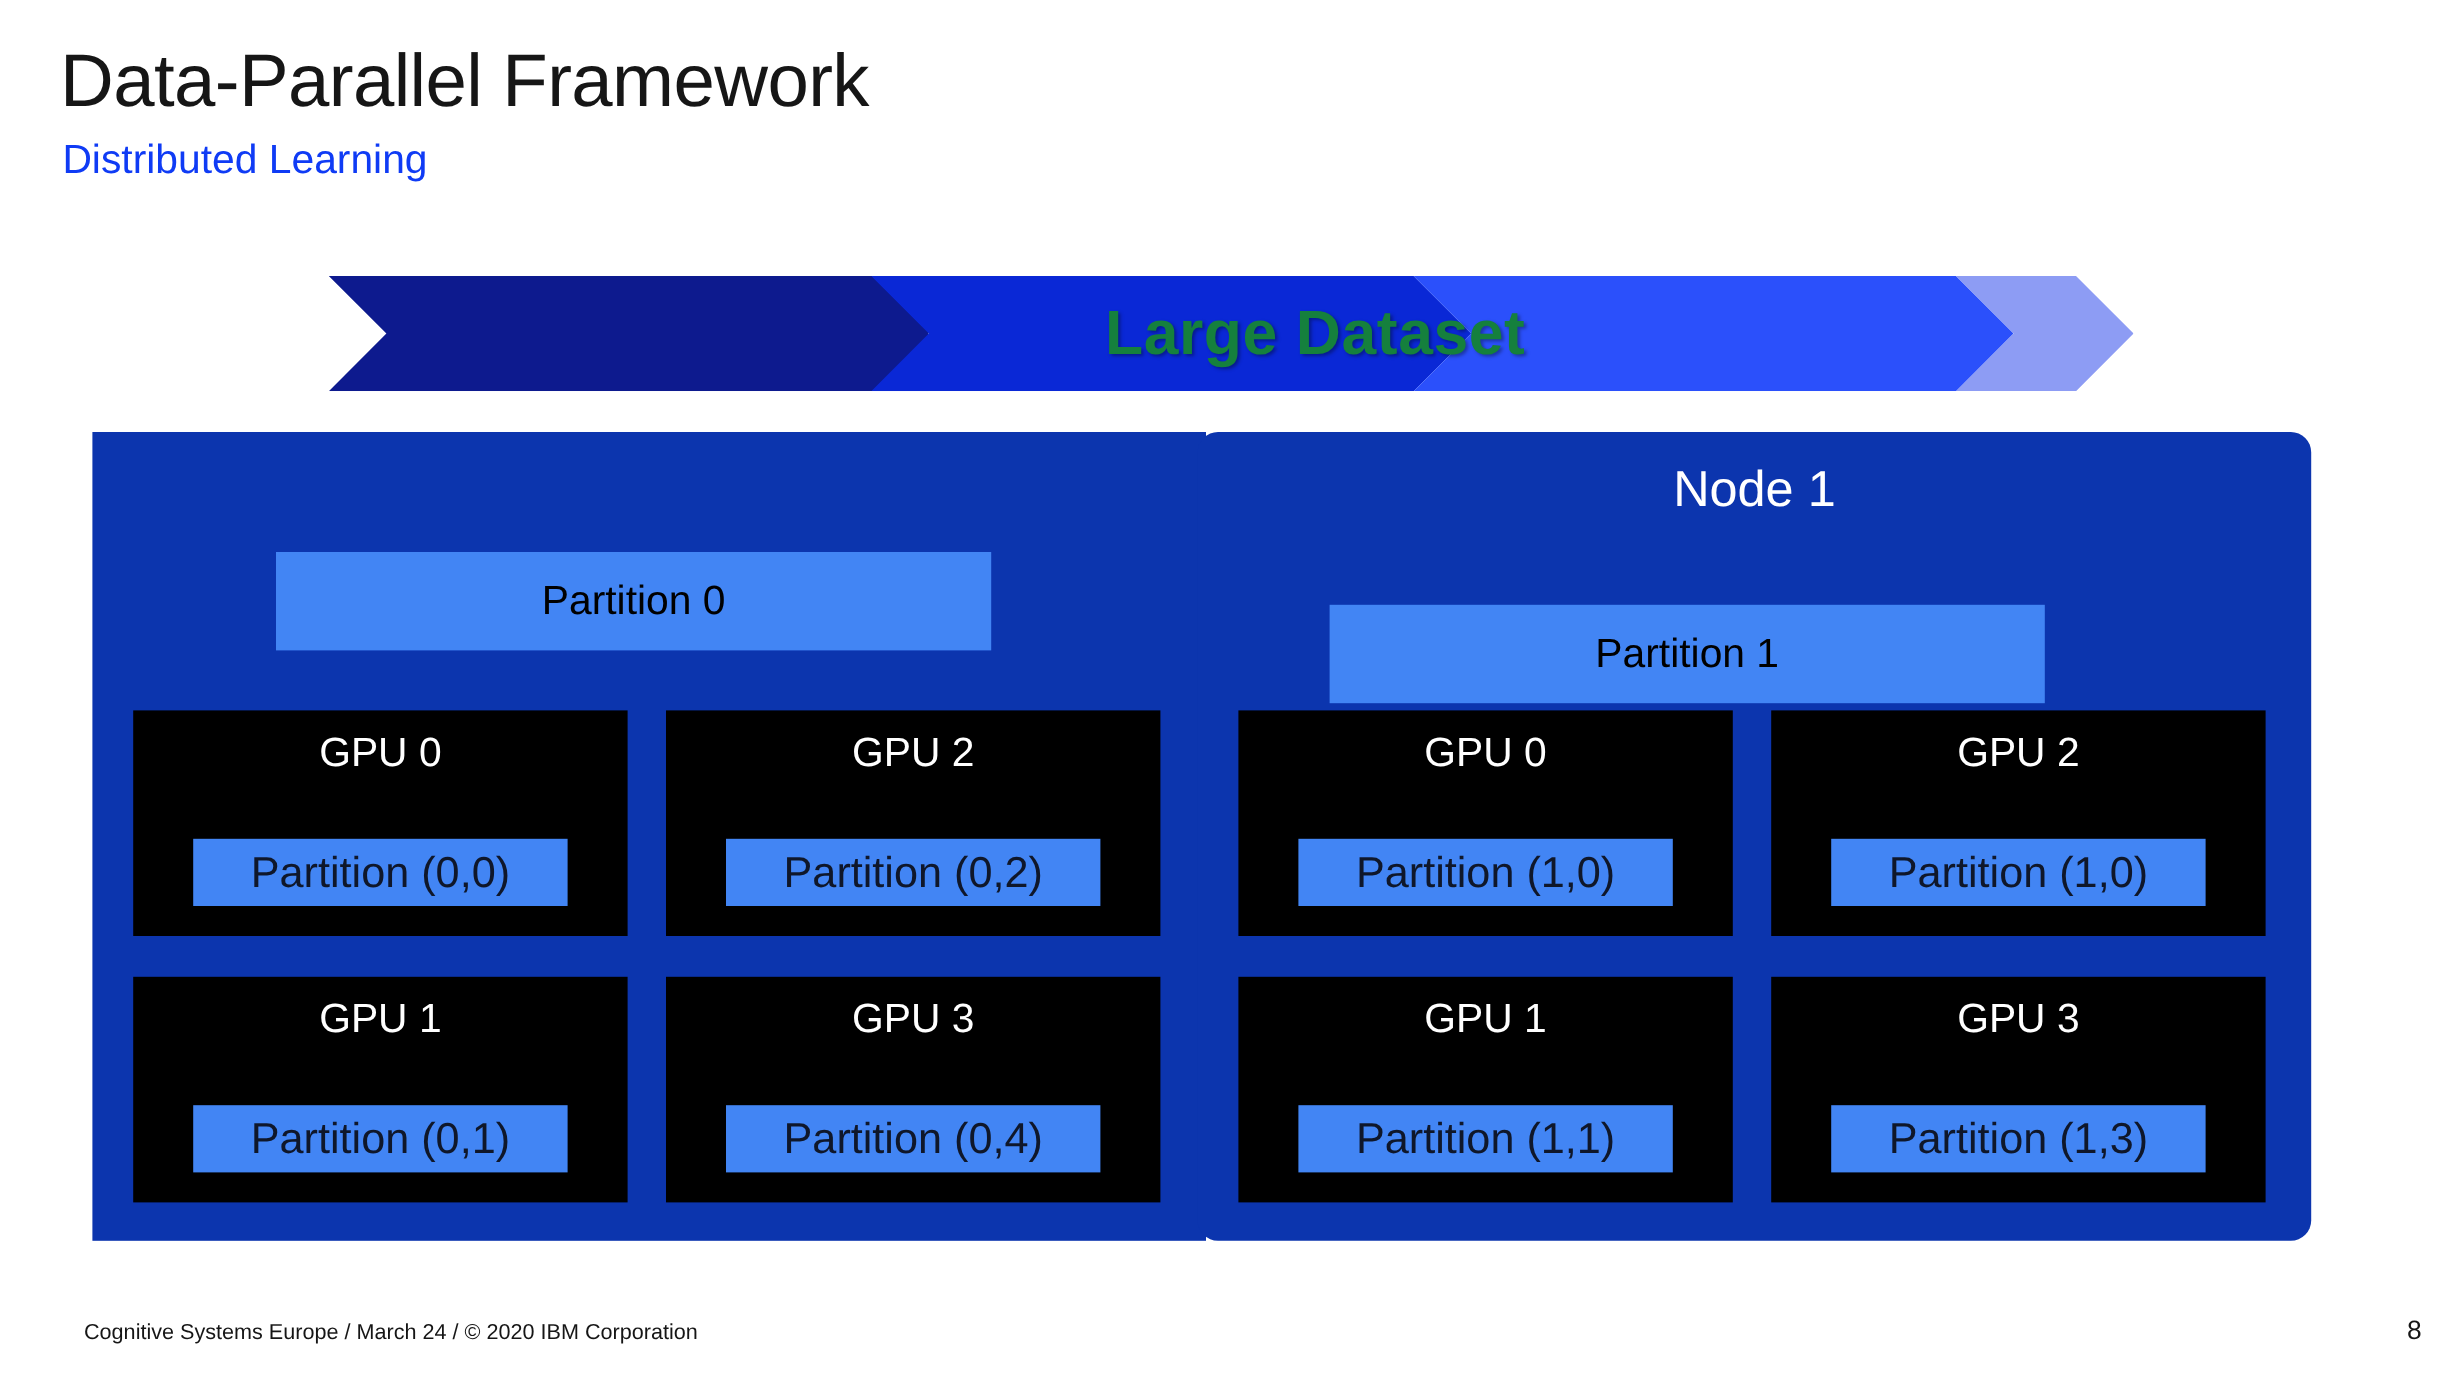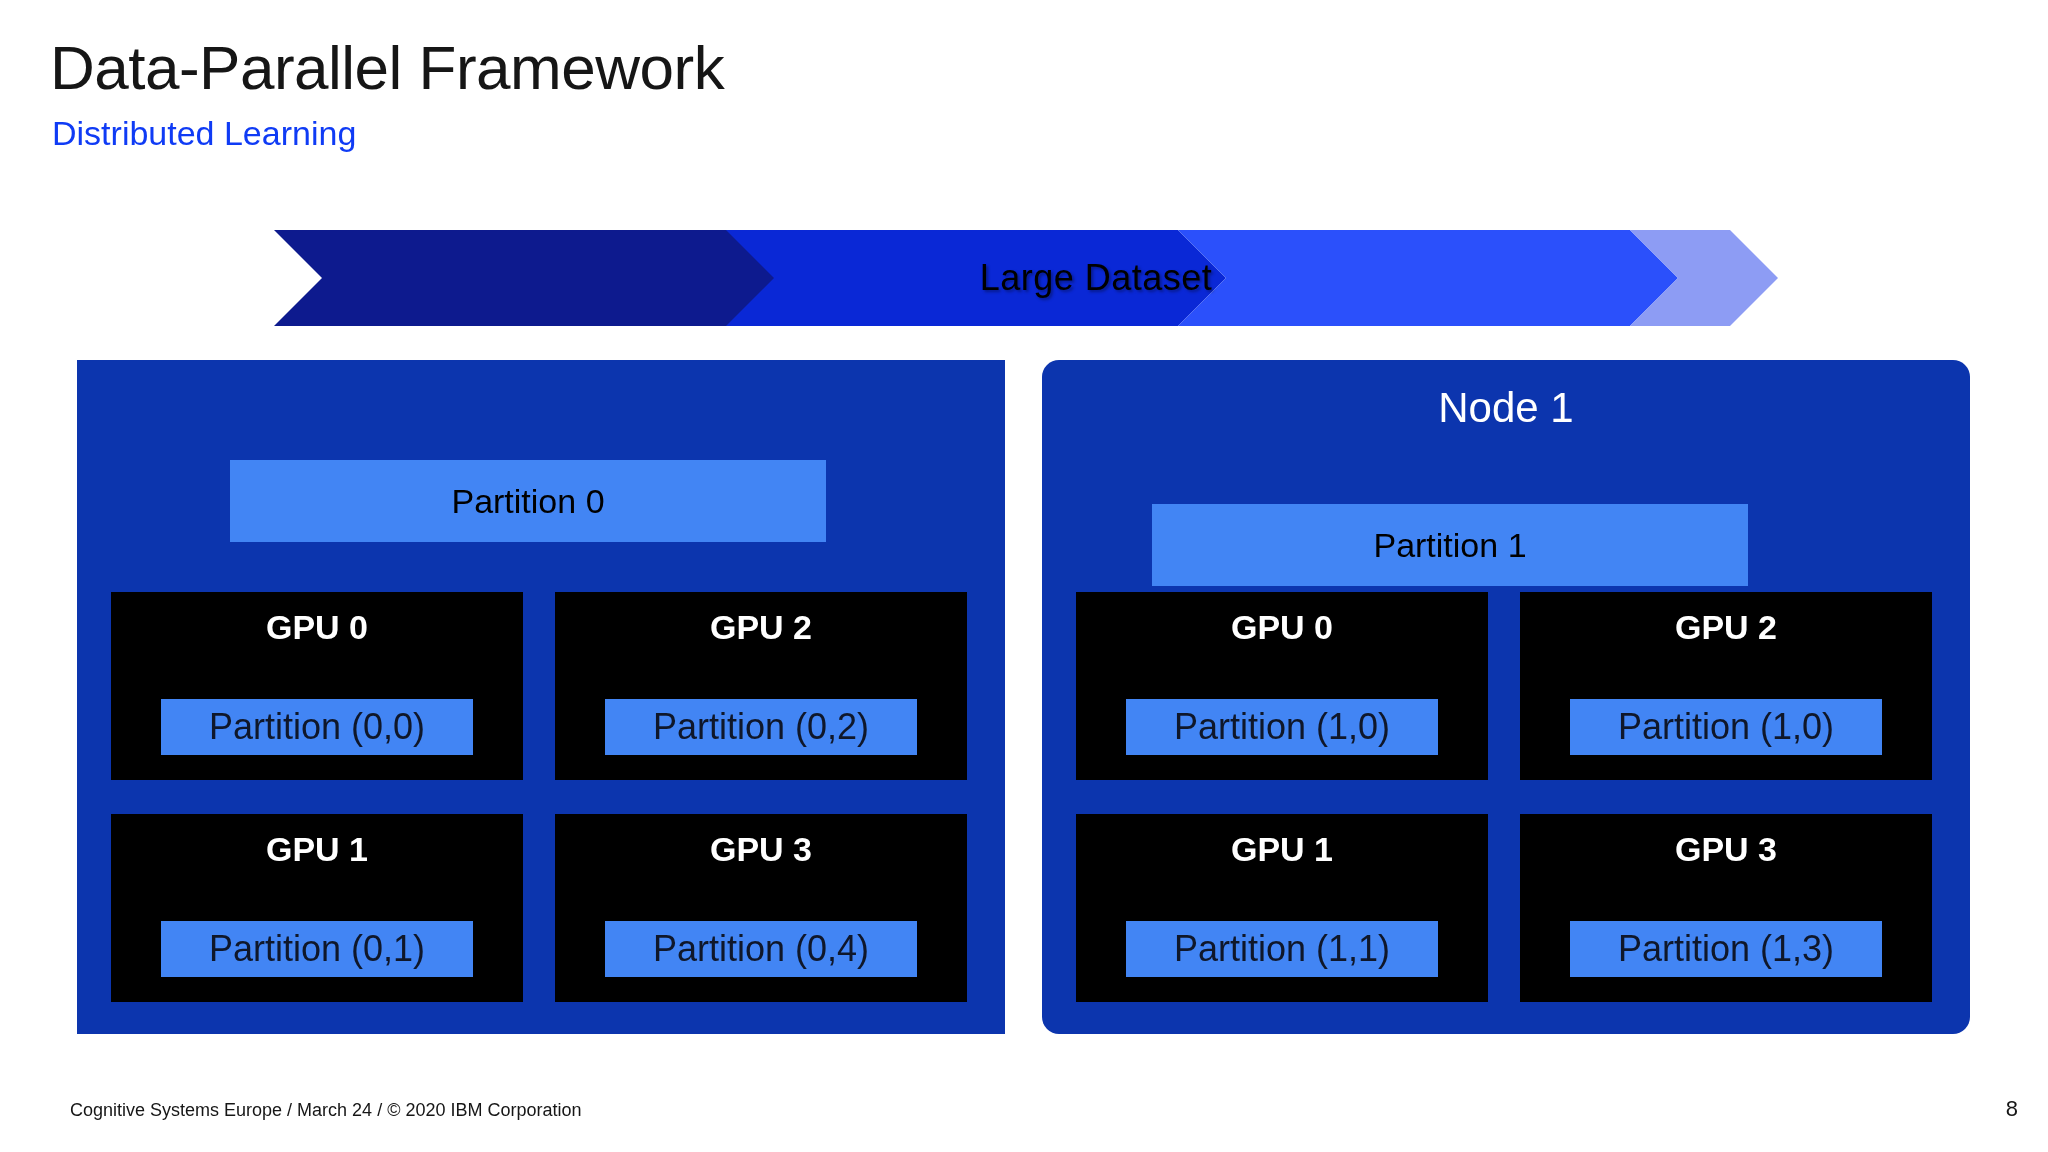--- a/index.html
+++ b/index.html
@@ -77,38 +77,38 @@
     position: absolute;
     left: 0;
     top: 0;
     width: 1504px;
     height: 96px;
     display: flex;
     align-items: center;
     justify-content: center;
     padding-left: 140px;
     box-sizing: border-box;
-    color: #000000;
-    font-size: 36px;
-    font-weight: normal;
+    color: #15803d;
+    font-size: 52px;
+    font-weight: bold;
     letter-spacing: 0.5px;
     text-shadow: 2px 2px 3px rgba(0,0,0,0.35);
   }
 
   
   .node-panel {
     position: absolute;
     top: 360px;
     width: 928px;
     height: 674px;
     background: #0c35ae;
     box-sizing: border-box;
   }
   #node-panel-0 { left: 77px; }
-  #node-panel-1 { left: 1042px; border-radius: 17px; }
+  #node-panel-1 { left: 998px; border-radius: 17px; }
 
   .node-title {
     position: absolute;
     left: 0;
     top: 24px;
     width: 100%;
     text-align: center;
     color: #ffffff;
     font-size: 42px;
     font-weight: 400;
@@ -152,21 +152,21 @@
   .gpu-box.r1 { top: 222px; }
 
   .gpu-title {
     position: absolute;
     left: 0;
     top: 16px;
     width: 100%;
     text-align: center;
     color: #ffffff;
     font-size: 34px;
-    font-weight: 700;
+    font-weight: 400;
   }
   .gpu-partition {
     position: absolute;
     left: 50px;
     top: 80px;
     width: 312px;
     height: 56px;
     background: #4285f4;
     display: flex;
     align-items: center;

